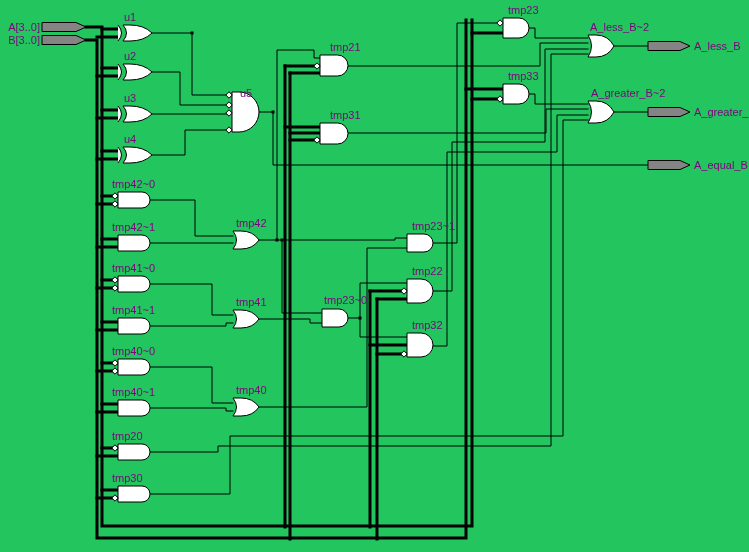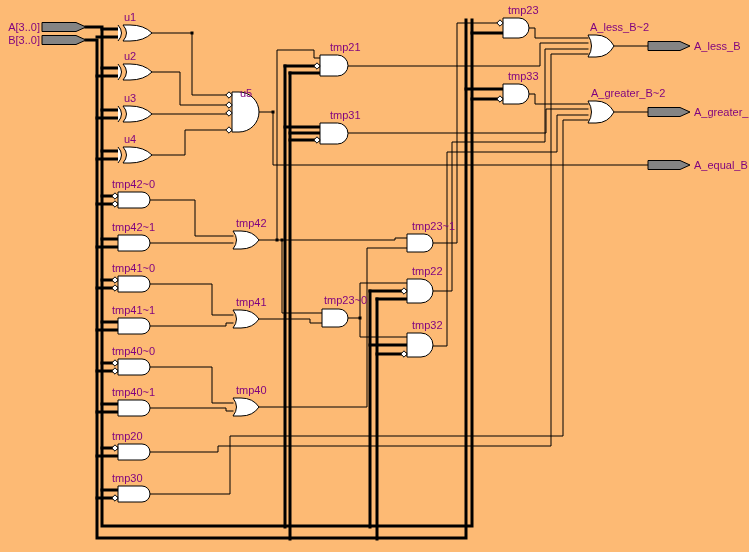--- a/index.html
+++ b/index.html
@@ -1,16 +1,16 @@
 <!DOCTYPE html>
 <html><head>
 <meta charset="utf-8">
 <style>
   html,body{margin:0;padding:0;background:#ffffff;}
-  #stage{position:relative;width:749px;height:552px;background:#fdba74;overflow:hidden;}
+  #stage{position:relative;width:749px;height:552px;background:#22c55e;overflow:hidden;}
   svg{display:block;}
   text{font-family:"Liberation Sans","DejaVu Sans",sans-serif;font-size:11px;}
   .wire-thin{fill:none;stroke:#000;stroke-width:1;}
   .wire-thick{fill:none;stroke:#000;stroke-width:3;}
   .gate{fill:#fff;stroke:#000;stroke-width:1;}
   .bubble{fill:#fff;stroke:#000;stroke-width:1;}
   .port{fill:#848484;stroke:#000;stroke-width:1;}
 </style>
 </head>
 <body>

